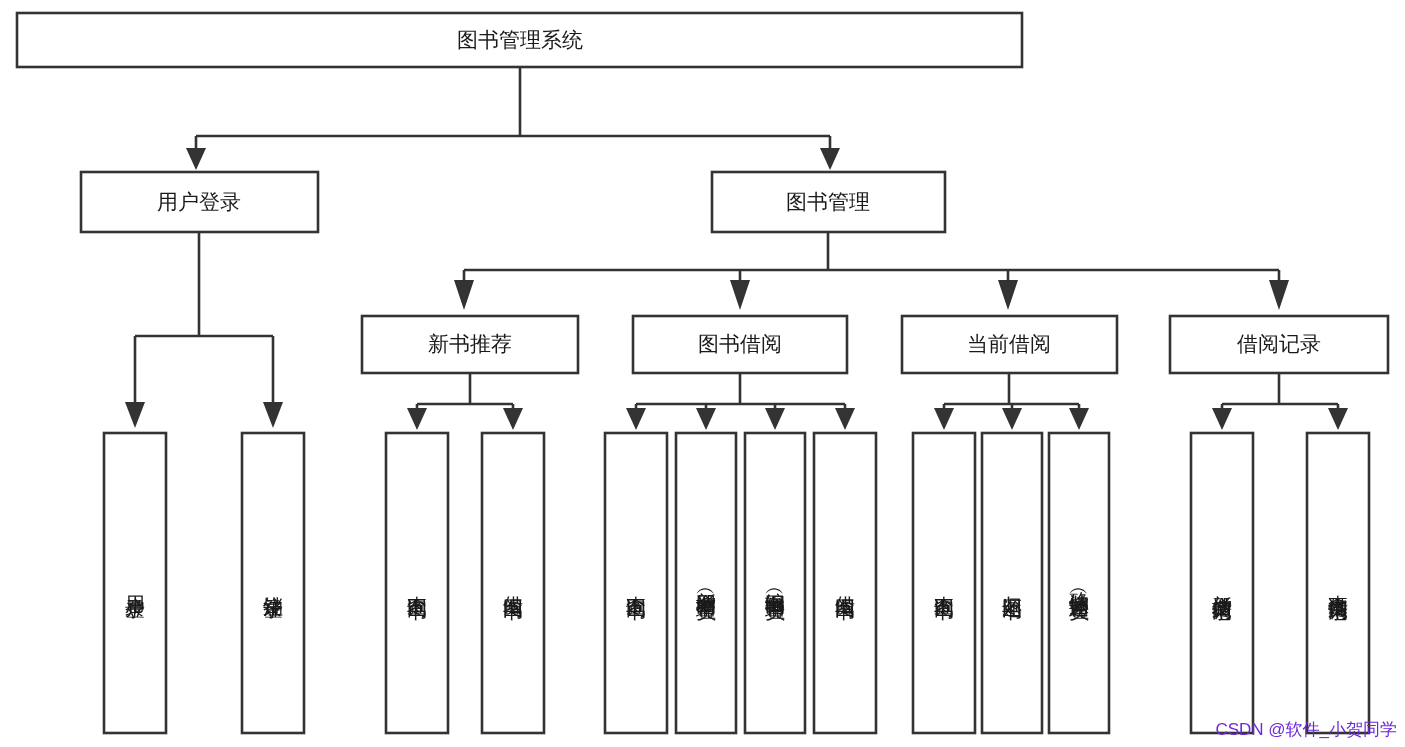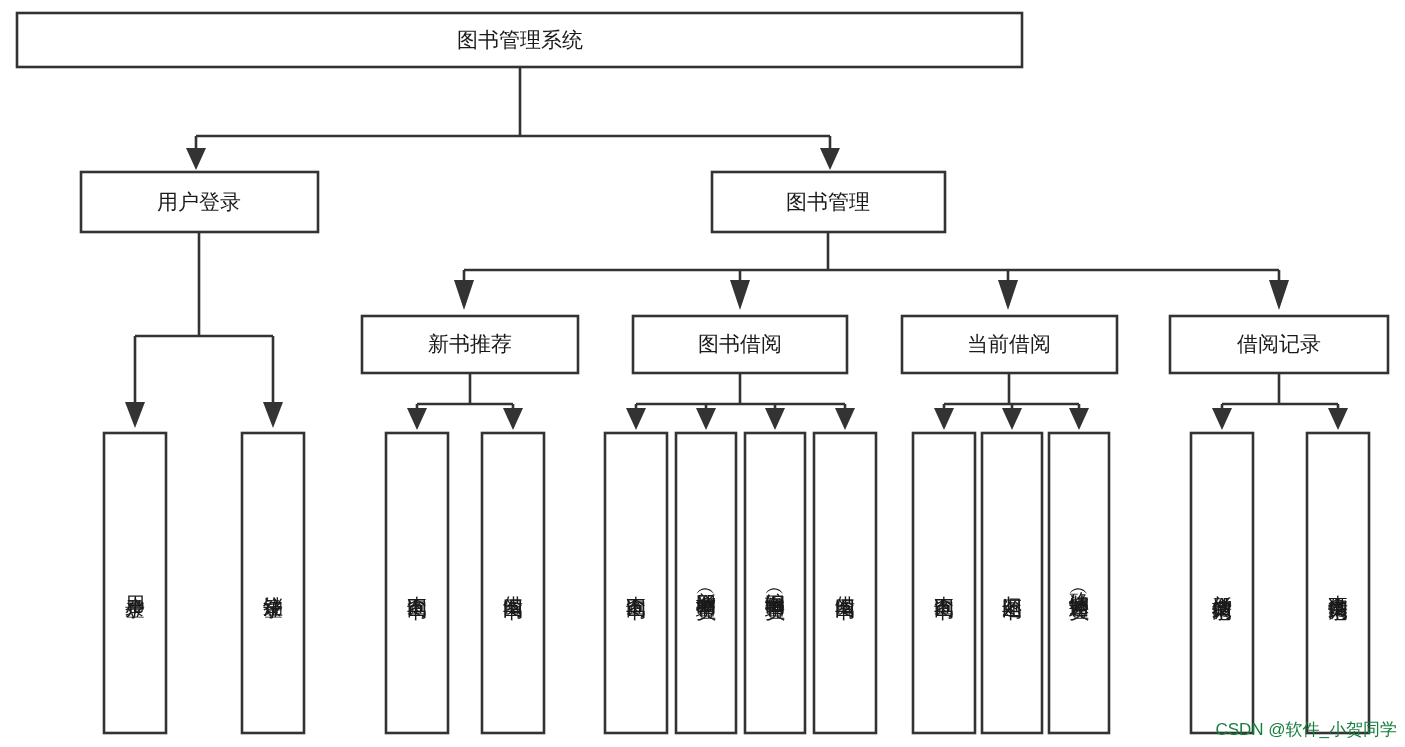--- a/index.html
+++ b/index.html
@@ -67,21 +67,21 @@
     justify-content: center;
     white-space: nowrap;
     pointer-events: none;
   }
   .watermark {
     position: absolute;
     right: 8px;
     bottom: 6px;
     font-family: "Liberation Sans", "DejaVu Sans", sans-serif;
     font-size: 17px;
-    color: #15803d;
+    color: #6d28d9;
     white-space: nowrap;
     user-select: none;
   }
 </style>
 </head>
 <body>
 
 <div id="diagram-root">
 
   <svg id="flow-svg" viewBox="0 0 1405 747">

